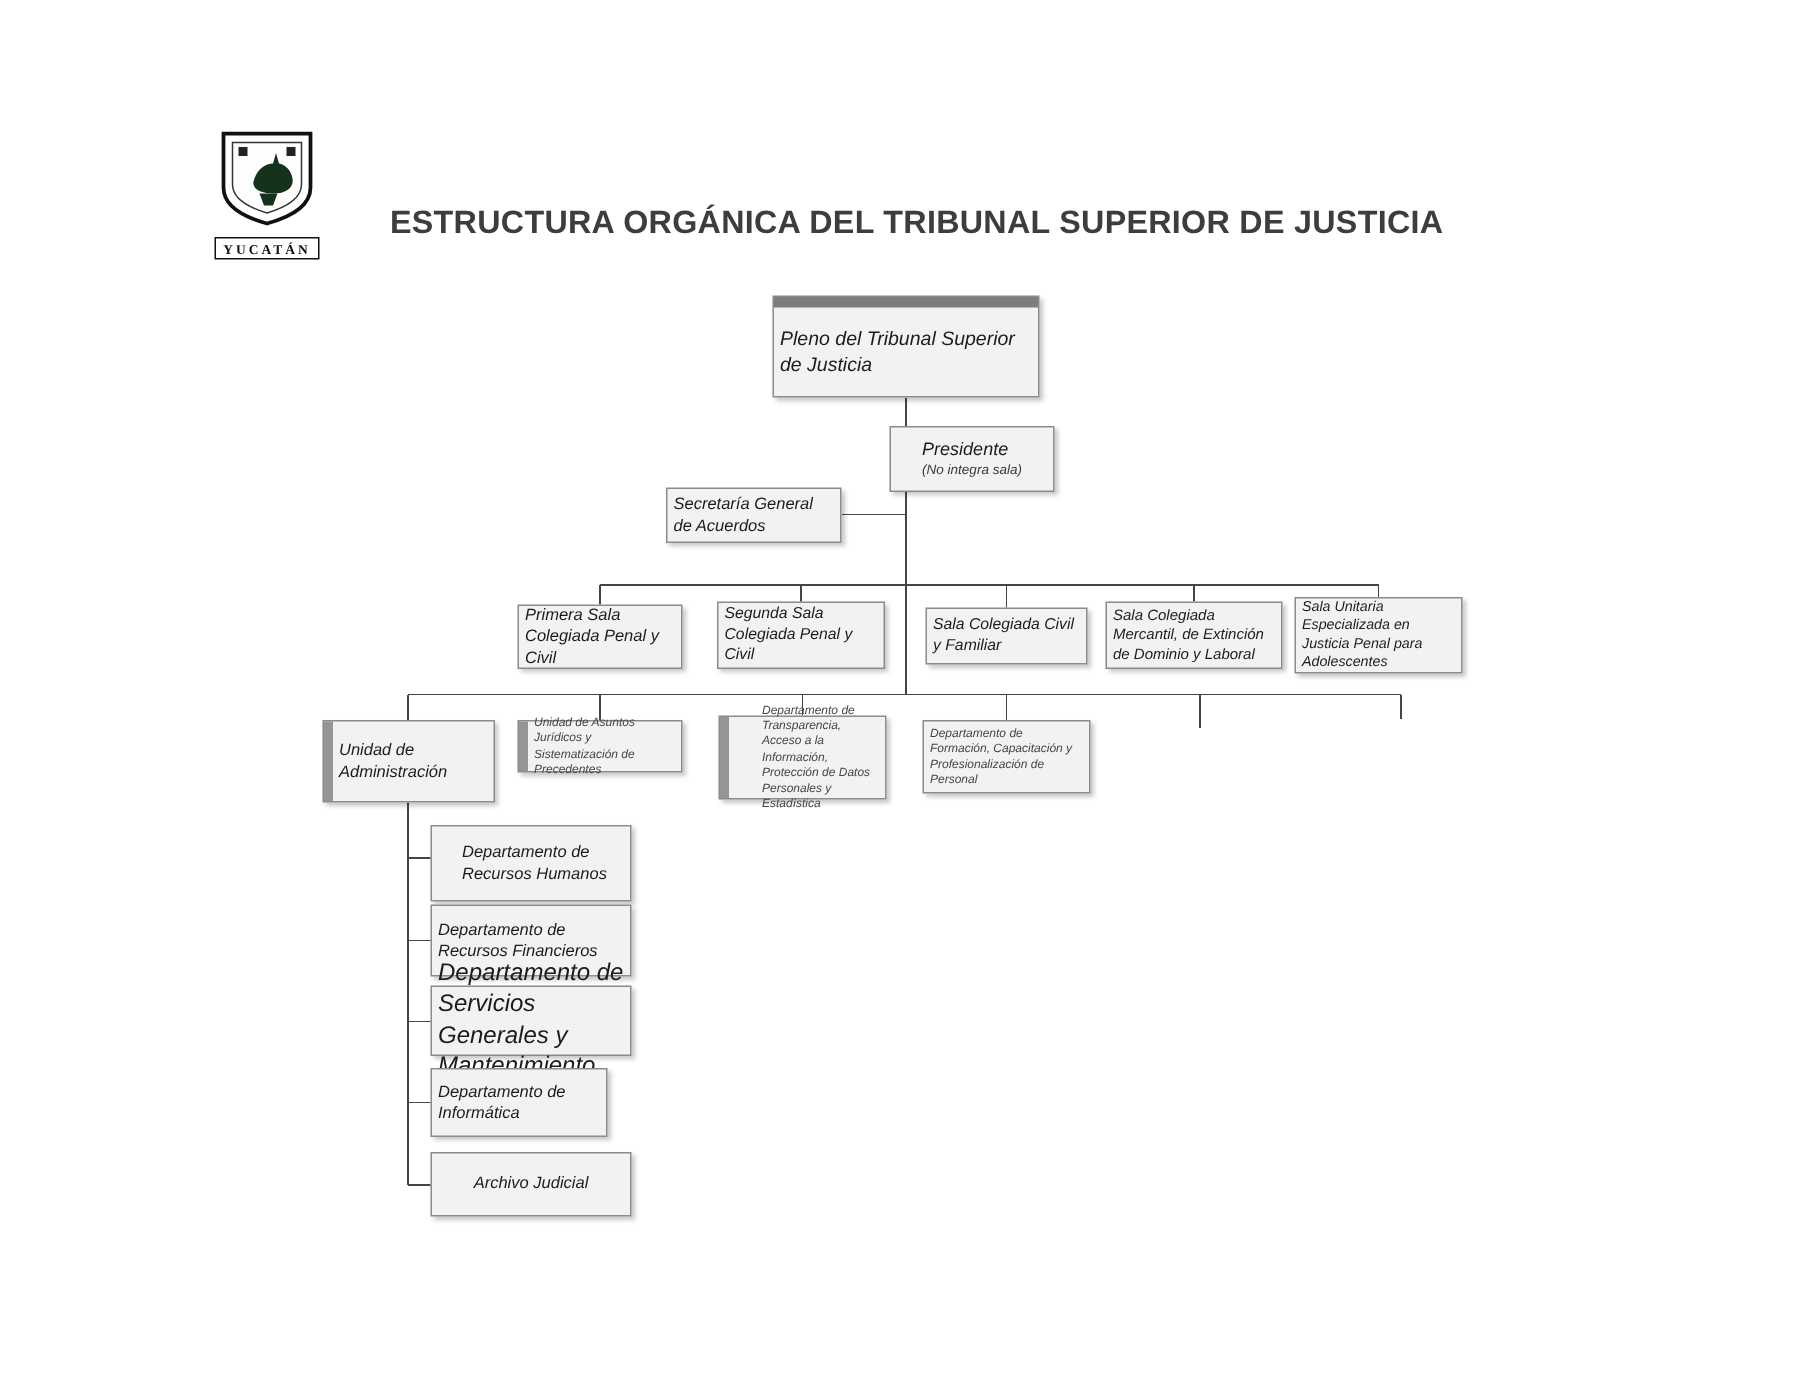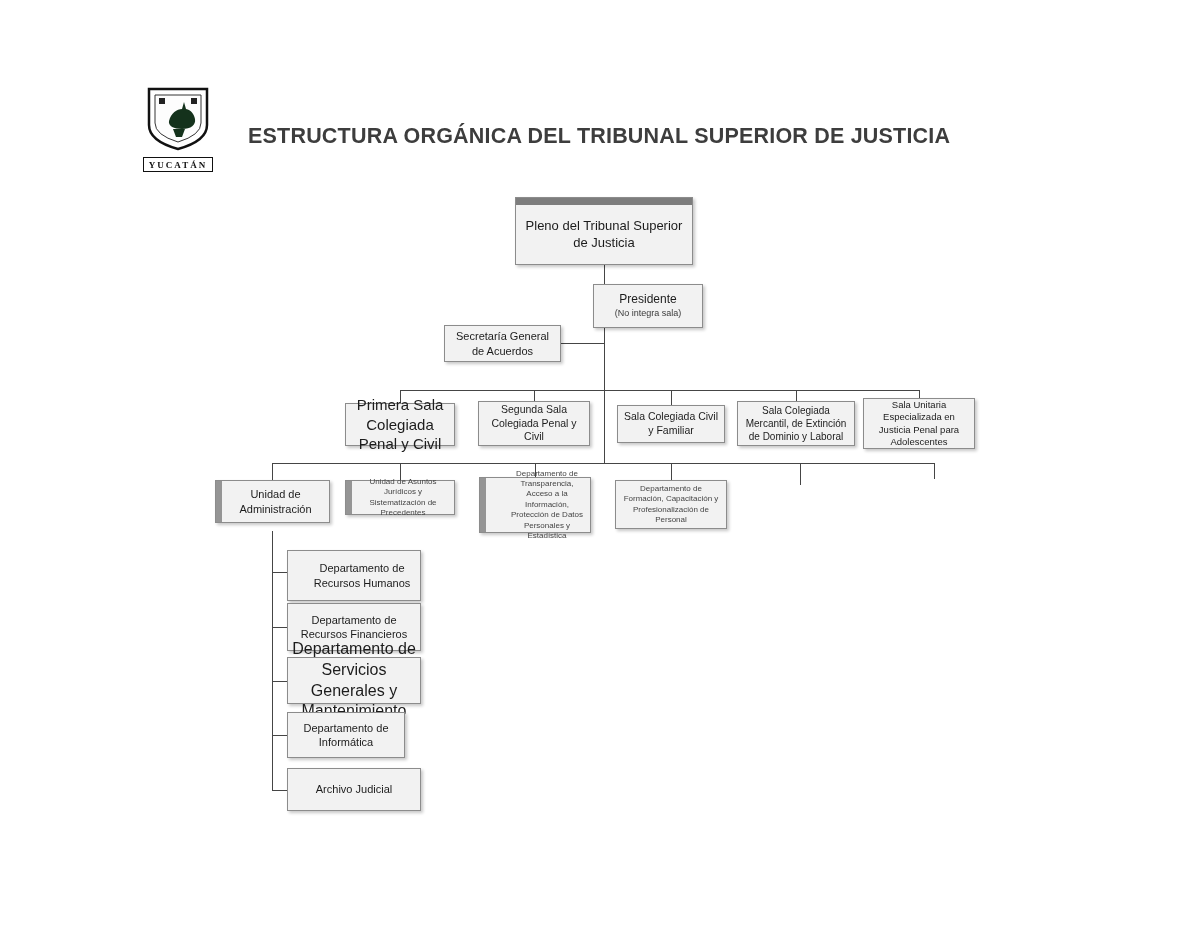--- a/index.html
+++ b/index.html
@@ -9,50 +9,50 @@
   }
   .connectors{position:absolute;left:0;top:0;z-index:1;}
   
   .logo{position:absolute;left:143px;top:87px;width:70px;height:86px;z-index:2;text-align:center;}
   .logo-banner{
     margin-top:2px;border:1.5px solid #111;background:#fff;
     font-family:"Liberation Serif", serif;font-weight:bold;font-size:9px;
     letter-spacing:2px;padding:2px 0 1px 0;color:#111;
   }
   .title{
-    position:absolute;left:248px;top:124px;width:760px;z-index:2;margin:0;
+    position:absolute;left:248px;top:124px;width:760px;z-index:2;margin:12px;
     font-size:21.5px;font-weight:bold;color:#3d3d3d;letter-spacing:0.2px;
   }
   
   .node{
     position:absolute;z-index:2;box-sizing:border-box;
     background:#f2f2f2;border:1px solid #8c8c8c;
     box-shadow:2px 2px 3px rgba(0,0,0,0.22);
     display:flex;align-items:center;justify-content:center;
-    text-align:center;color:#1c1c1c;line-height:1.3;padding:2px 4px;
+    text-align:left;color:#1c1c1c;line-height:1.3;padding:2px 4px;font-style:italic;
   }
   .node.top-strip::before{
     content:"";position:absolute;top:0;left:0;right:0;height:7px;background:#7d7d7d;
   }
   .node.top-strip{padding-top:9px;}
   .node.left-strip::before{
     content:"";position:absolute;top:0;left:0;bottom:0;width:6px;background:#959595;
   }
   .node.left-strip{padding-left:10px;}
   .nnote{font-size:9px;color:#3a3a3a;margin-top:1px;}
 
   #n-pleno{left:515px;top:197px;width:178px;height:68px;font-size:13px;}
   #n-presidente{left:593px;top:284px;width:110px;height:44px;font-size:12px;}
   #n-secretaria{left:444px;top:325px;width:117px;height:37px;font-size:11px;}
-  #n-sala1{left:345px;top:403px;width:110px;height:43px;font-size:15px;}
+  #n-sala1{left:345px;top:403px;width:110px;height:43px;font-size:11px;}
   #n-sala2{left:478px;top:401px;width:112px;height:45px;font-size:10.5px;}
   #n-sala3{left:617px;top:405px;width:108px;height:38px;font-size:10.5px;}
   #n-sala4{left:737px;top:401px;width:118px;height:45px;font-size:10px;}
   #n-sala5{left:863px;top:398px;width:112px;height:51px;font-size:9.5px;}
-  #n-unidad-admin{left:215px;top:480px;width:115px;height:43px;font-size:11px;}
+  #n-unidad-admin{left:215px;top:480px;width:115px;height:55px;font-size:11px;}
   #n-asuntos{left:345px;top:480px;width:110px;height:35px;font-size:8px;color:#454545;}
   #n-transparencia{left:479px;top:477px;width:112px;height:56px;font-size:8px;color:#454545;padding-left:28px;}
   #n-formacion{left:615px;top:480px;width:112px;height:49px;font-size:8px;color:#454545;}
   #n-contraloria{left:740px;top:484px;width:121px;height:42px;font-size:9px;}
   #n-subdireccion{left:875px;top:478px;width:119px;height:55px;font-size:8px;color:#454545;}
   #n-recursos-humanos{left:287px;top:550px;width:134px;height:51px;font-size:11px;padding-left:20px;}
   #n-recursos-financieros{left:287px;top:603px;width:134px;height:48px;font-size:11px;}
   #n-servicios-generales{left:287px;top:657px;width:134px;height:47px;font-size:16px;}
   #n-informatica{left:287px;top:712px;width:118px;height:46px;font-size:11px;}
   #n-archivo{left:287px;top:768px;width:134px;height:43px;font-size:11px;}

